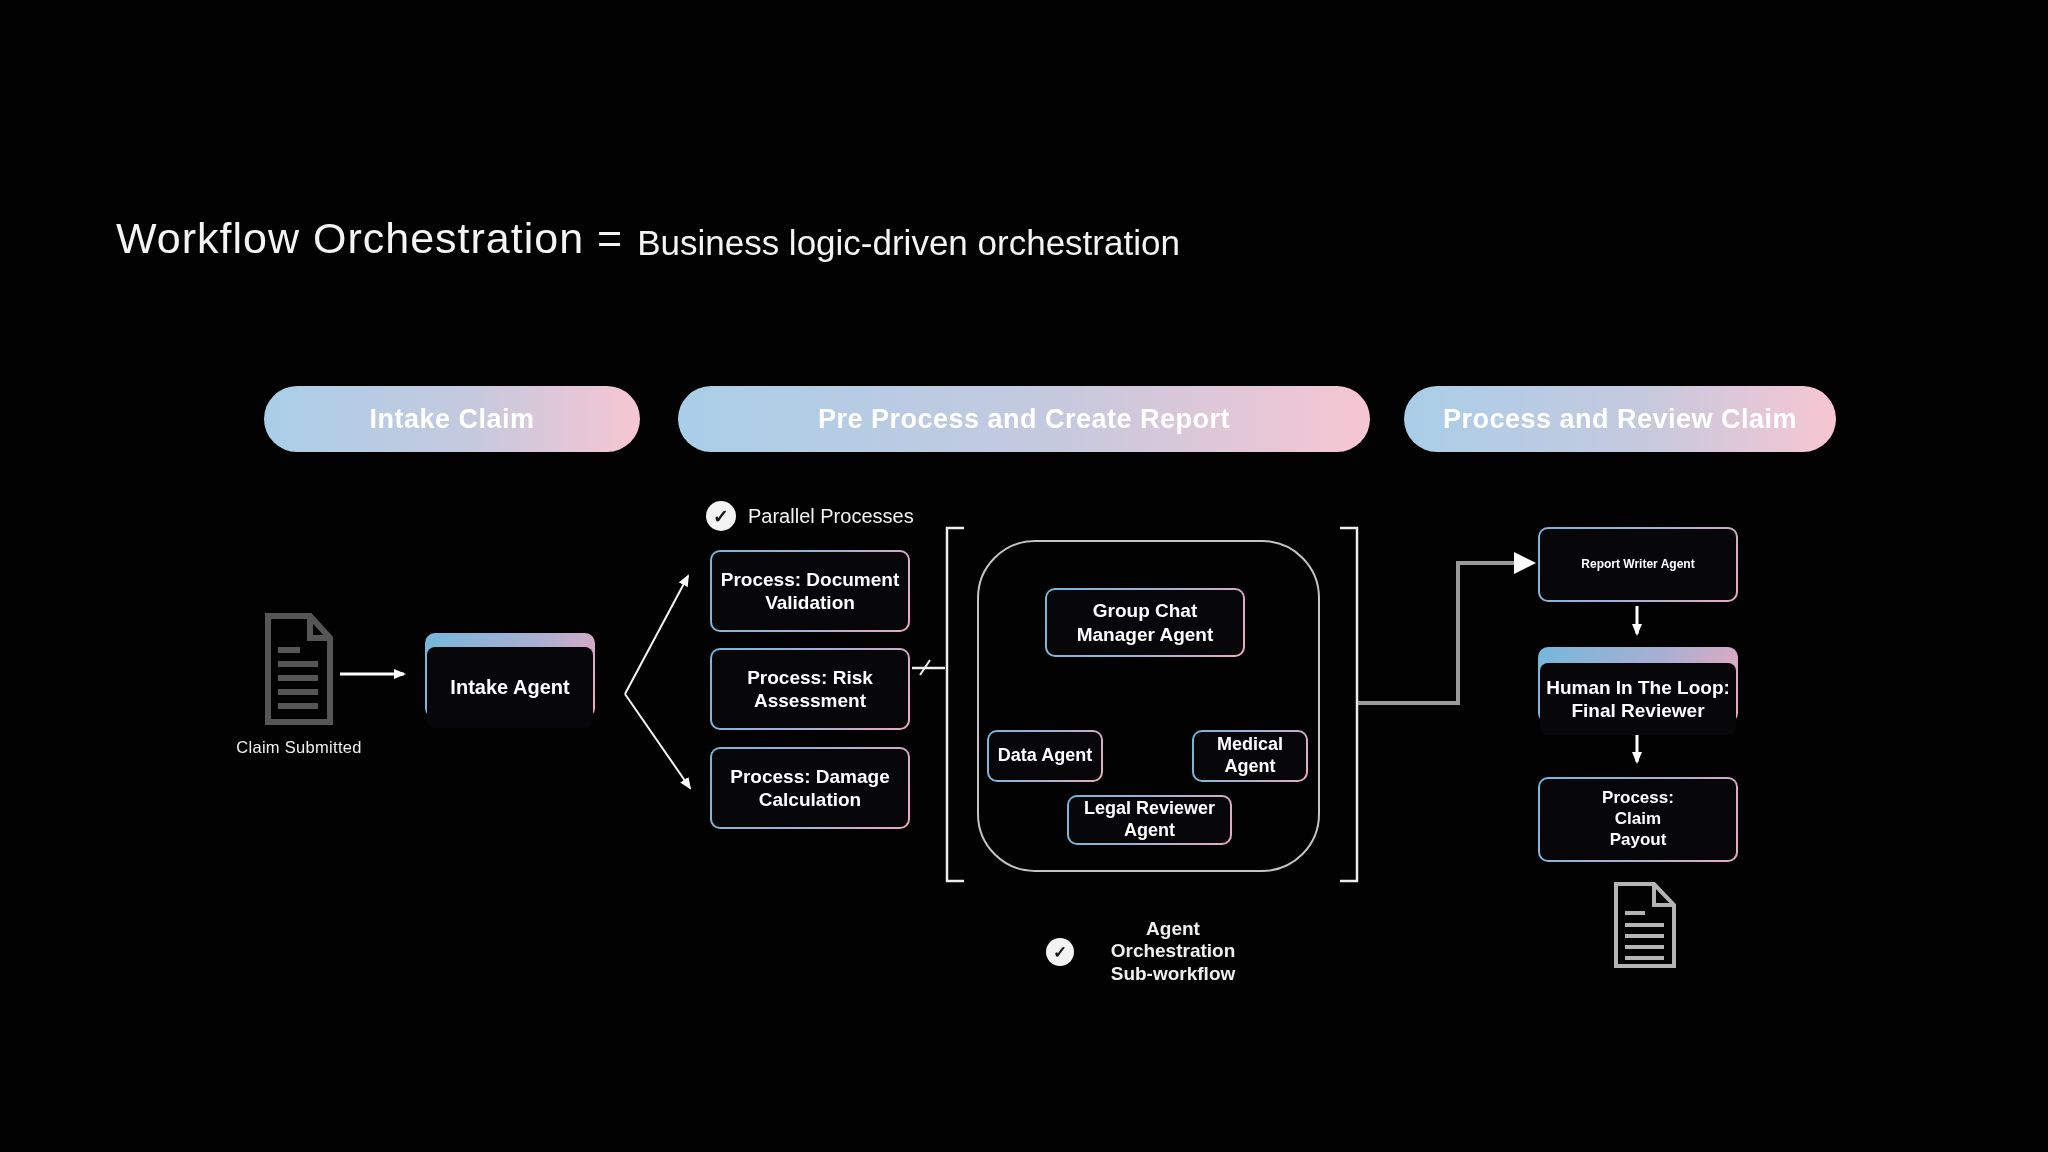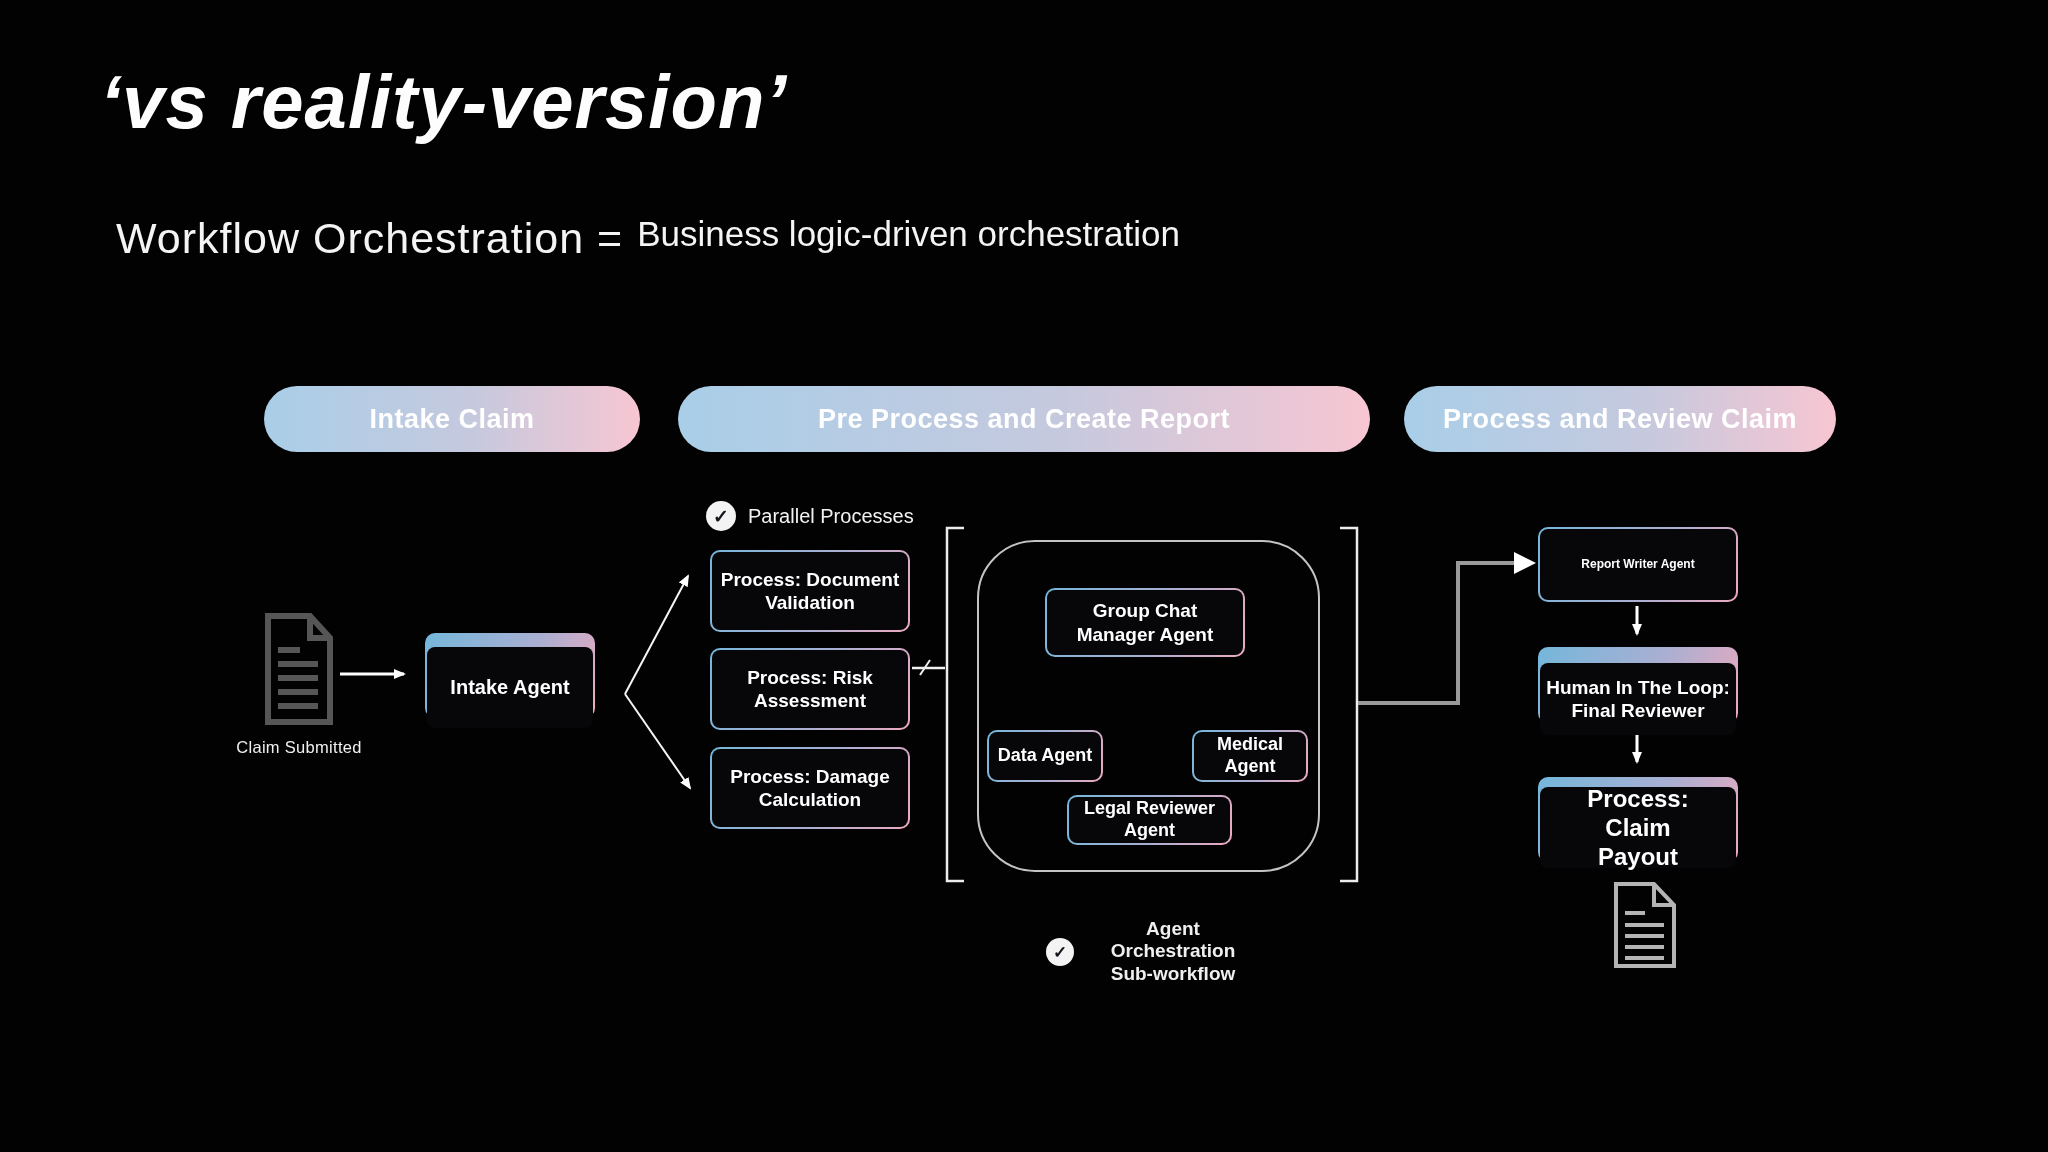--- a/index.html
+++ b/index.html
@@ -7,21 +7,21 @@
     position:relative; width:2048px; height:1152px; background:#020203;
     overflow:hidden; font-family:"Liberation Sans", sans-serif; color:#fff;
   }
   .abs { position:absolute; }
 
   
   .title {
     left:100px; top:58px; font-size:76px; font-style:italic; font-weight:700;
     letter-spacing:1px; color:#fdfdfd;
   }
-  .subtitle { left:116px; top:214px; display:flex; align-items:flex-start; gap:14px; }
+  .subtitle { left:116px; top:214px; display:flex; align-items:flex-end; gap:14px; }
   .subtitle .lead { font-size:43px; font-weight:300; letter-spacing:1px; color:#f4f4f4; }
   .subtitle .rest { font-size:35px; font-weight:400; letter-spacing:0px; color:#f4f4f4; }
 
   
   .pill {
     top:386px; height:66px; border-radius:33px;
     background:linear-gradient(90deg,#a9cee8 0%,#c5c9de 55%,#f7c6d2 100%);
     display:flex; align-items:center; justify-content:center;
     color:#ffffff; font-weight:700; font-size:27px; letter-spacing:0.5px;
   }
@@ -52,21 +52,21 @@
   .data-agent { left:987px; top:730px; width:116px; height:52px; }
   .medical-agent { left:1192px; top:730px; width:116px; height:52px; }
   .legal-agent { left:1067px; top:795px; width:165px; height:50px; }
   .small-agent .inner { font-size:18px; padding:2px 6px; }
 
   .report-writer { left:1538px; top:527px; width:200px; height:75px; }
   .report-writer .inner { font-size:12px; padding:2px 34px; }
   .human-loop { left:1538px; top:647px; width:200px; height:76px; }
   .human-loop .inner { font-size:19px; padding:2px 6px;margin-top:14px; }
   .claim-payout { left:1538px; top:777px; width:200px; height:85px; }
-  .claim-payout .inner { font-size:24px; padding:2px 48px;margin-top:8px; }
+  .claim-payout .inner { font-size:17px; padding:2px 48px; }
 
   
   .sub-container {
     left:977px; top:540px; width:343px; height:332px;
     border:2px solid #c4c4c4; border-radius:58px; box-sizing:border-box;
   }
 
   
   .check-badge {
     width:30px; height:30px; border-radius:50%; background:#f3f3f3;
@@ -112,21 +112,20 @@
     <polyline points="964,528 947,528 947,881 964,881" fill="none" stroke="#ececec" stroke-width="2.5"></polyline>
     <polyline points="1340,528 1357,528 1357,881 1340,881" fill="none" stroke="#ececec" stroke-width="2.5"></polyline>
 
     <polyline points="1358,703 1458,703 1458,563 1516,563" fill="none" stroke="#9a9a9a" stroke-width="4"></polyline>
     <path d="M1514,552 L1536,563 L1514,574 Z" fill="#ffffff"></path>
 
     <line x1="1637" y1="606" x2="1637" y2="634" stroke="#ffffff" stroke-width="3" marker-end="url(#arrW)"></line>
     <line x1="1637" y1="727" x2="1637" y2="762" stroke="#ffffff" stroke-width="3" marker-end="url(#arrW)"></line>
   </svg>
 
-  <div class="abs title">‘vs reality-version’</div>
   <div class="abs subtitle">
     <span class="lead">Workflow Orchestration =</span>
     <span class="rest">Business logic-driven orchestration</span>
   </div>
 
   <div class="abs pill pill-1">
     <span>Intake Claim</span>
   </div>
   <div class="abs pill pill-2">
     <span>Pre Process and Create Report</span>

